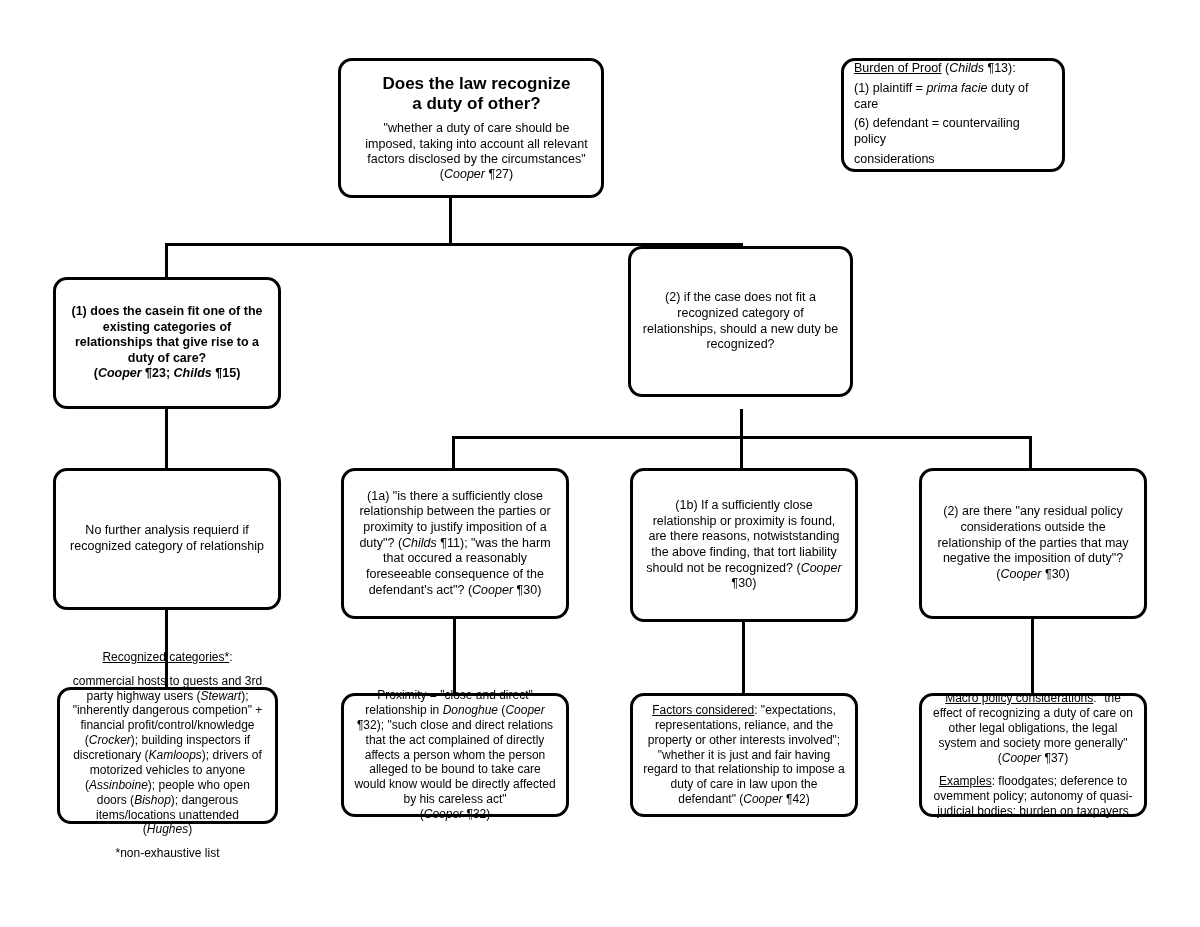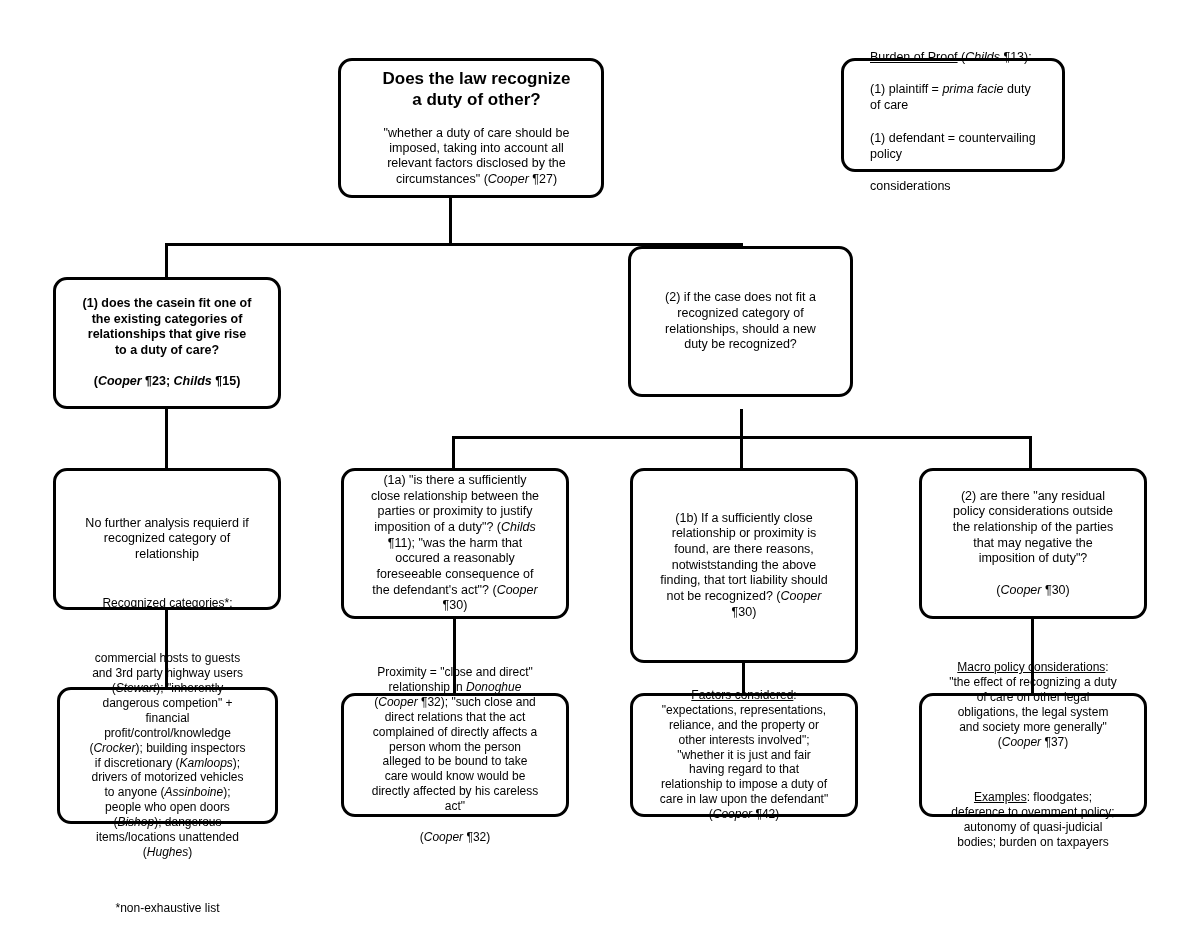--- a/index.html
+++ b/index.html
@@ -26,21 +26,21 @@
     border-radius: 14px;
     display: flex;
     flex-direction: column;
     align-items: center;
     justify-content: center;
     text-align: center;
     padding: 6px 10px;
     line-height: 1.18;
   }
   .node .body { width: 100%; }
-  .node p { margin: 16px; }
+  .node p { margin: 0; }
 
   .title-line {
     font-size: 17px;
     font-weight: bold;
     line-height: 1.2;
     margin-bottom: 7px !important;
   }
   .sub-line {
     font-size: 12.5px;
     line-height: 1.22;
@@ -73,21 +73,21 @@
 
   
   #node-root      { left: 338px; top: 58px;  width: 266px; height: 140px; padding-left: 21px; }
   #node-burden    { left: 841px; top: 58px;  width: 224px; height: 114px; }
 
   #node-branch1   { left: 53px;  top: 277px; width: 228px; height: 132px; font-weight: bold; }
   #node-branch2   { left: 628px; top: 246px; width: 225px; height: 151px; }
 
   #node-nofurther { left: 53px;  top: 468px; width: 228px; height: 142px; }
   #node-1a        { left: 341px; top: 468px; width: 228px; height: 151px; }
-  #node-1b        { left: 630px; top: 468px; width: 228px; height: 195px; }
+  #node-1b        { left: 630px; top: 468px; width: 228px; height: 154px; }
   #node-2residual { left: 919px; top: 468px; width: 228px; height: 151px; }
 
   #node-categories{ left: 57px;  top: 687px; width: 221px; height: 137px; }
   #node-proximity { left: 341px; top: 693px; width: 228px; height: 124px; }
   #node-factors   { left: 630px; top: 693px; width: 228px; height: 124px; }
   #node-macro     { left: 919px; top: 693px; width: 228px; height: 124px; }
 </style>
 </head>
 <body>
 
@@ -115,21 +115,21 @@
       <p class="title-line">Does the law recognize</p>
       <p class="title-line" style="margin-top:-7px;">a duty of other?</p>
       <p class="sub-line"><span>"whether a duty of care should be imposed, taking into account all relevant factors disclosed by the circumstances" (</span><span class="i">Cooper</span><span> ¶27)</span></p>
     </div>
   </div>
 
   <div class="node left-align" id="node-burden">
     <div class="body">
       <p class="note-text"><span class="u">Burden of Proof</span><span> (</span><span class="i">Childs</span><span> ¶13):</span></p>
       <p class="note-text"><span>(1) plaintiff = </span><span class="i">prima facie</span><span> duty of care</span></p>
-      <p class="note-text">(1) defendant = countervailing policy</p>
+      <p class="note-text">(6) defendant = countervailing policy</p>
       <p class="note-text">considerations</p>
     </div>
   </div>
 
   <div class="node" id="node-branch1">
     <div class="body">
       <p class="mid-text">(1) does the casein fit one of the existing categories of relationships that give rise to a duty of care?</p>
       <p class="mid-text"><span>(</span><span class="i">Cooper</span><span> ¶23; </span><span class="i">Childs</span><span> ¶15)</span></p>
     </div>
   </div>

